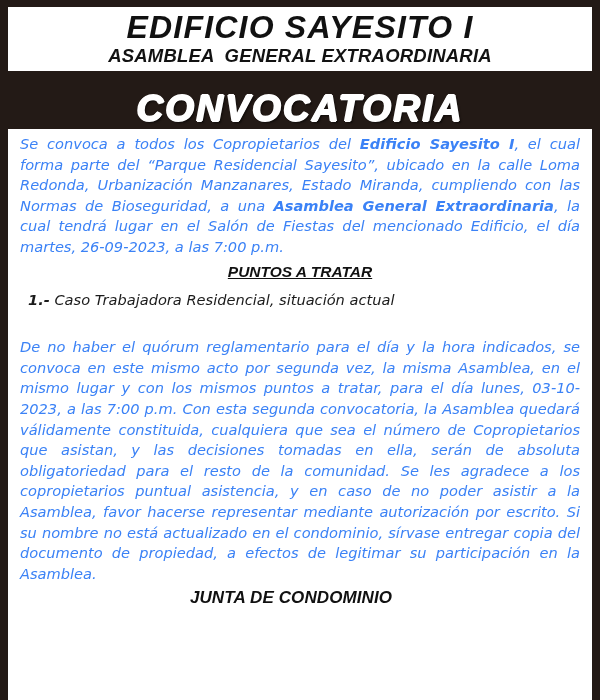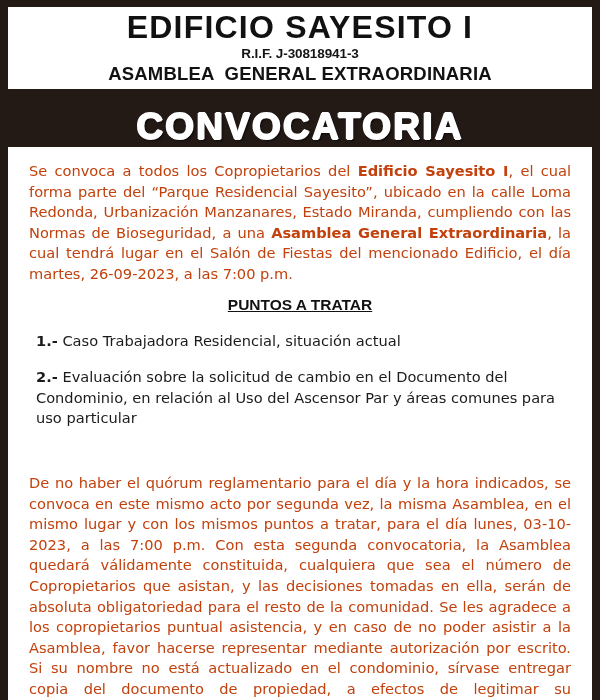--- a/index.html
+++ b/index.html
@@ -14,20 +14,21 @@
     font-family: "DejaVu Sans", sans-serif;
   }
 
   #notice {
     position: relative;
     width: 600px;
     height: 700px;
     box-sizing: border-box;
     background: #231a16;
     padding: 5px 6px 5px 6px;
+    font-style: italic;
   }
 
   
   .header-box {
     box-sizing: border-box;
     background: #ffffff;
     border: 2px solid #231a16;
     padding: 3px 0 4px 0;
     text-align: center;
   }
@@ -96,24 +97,24 @@
     border-top: none;
     height: 578px;
     padding: 5px 12px 0 12px;
     overflow: hidden;
   }
 
   .para {
     font-family: "DejaVu Sans", sans-serif;
     font-size: 14.6px;
     line-height: 20.6px;
-    color: #c2410c;
+    color: #3b82f6;
     text-align: justify;
     text-justify: inter-word;
-    margin: 9px;
+    margin: 0;
     hyphens: none;
   }
   .para b { font-weight: bold; }
 
   .section-title {
     font-family: "Liberation Sans", sans-serif;
     font-weight: bold;
     font-size: 15.5px;
     line-height: 21px;
     color: #111111;
@@ -122,21 +123,21 @@
     text-underline-offset: 1px;
     margin: 3px 0 0 0;
   }
 
   .point {
     font-family: "DejaVu Sans", sans-serif;
     font-size: 14.6px;
     line-height: 20.6px;
     color: #1b1b1b;
     text-align: left;
-    margin: 16px;
+    margin: 8px;
   }
   .point .num { font-weight: bold; }
 
   .gap { height: 19px; }
 
   .signature {
     font-family: "Liberation Sans", sans-serif;
     font-weight: bold;
     font-size: 17px;
     line-height: 20px;
@@ -153,37 +154,35 @@
   }
   .sign-spacer { width: 18px; }
 </style>
 </head>
 <body>
 
 <div id="notice">
 
   <div class="header-box">
     <div class="title-main">EDIFICIO SAYESITO I</div>
-    <div class="title-rif">R.I.F. J-30818941-3</div>
     <div class="title-sub">ASAMBLEA  GENERAL EXTRAORDINARIA</div>
   </div>
 
   <div class="banner">
     <div class="banner-text">CONVOCATORIA</div>
   </div>
 
   <div class="body-box">
 
     <p class="para"><span>Se convoca  a todos los Copropietarios del </span><b>Edificio Sayesito I</b><span>, el cual forma parte del “Parque Residencial Sayesito”, ubicado en la calle Loma Redonda, Urbanización Manzanares, Estado Miranda, cumpliendo con las Normas de Bioseguridad, a una </span><b>Asamblea General Extraordinaria</b><span>, la cual tendrá lugar en el Salón de Fiestas del mencionado Edificio, el día martes, 26-09-2023, a las 7:00 p.m.</span></p>
 
     <div class="section-title">PUNTOS A TRATAR</div>
 
     <p class="point"><span class="num">1.-</span><span> Caso Trabajadora Residencial, situación actual</span></p>
 
-    <p class="point"><span class="num">2.-</span><span> Evaluación sobre la solicitud de cambio en el Documento del Condominio, en relación al Uso del Ascensor Par y áreas comunes para uso particular</span></p>
 
 
     <div class="gap"></div>
 
     <p class="para">De no haber el quórum reglamentario para el día y la hora indicados, se convoca en este mismo acto por segunda vez, la misma Asamblea, en el mismo lugar y con los mismos puntos a tratar, para el día lunes, 03-10-2023, a las 7:00 p.m. Con esta segunda convocatoria, la Asamblea quedará válidamente constituida, cualquiera que sea el número de Copropietarios que asistan, y las decisiones tomadas en ella, serán de absoluta obligatoriedad para el resto de la comunidad.  Se les agradece a los copropietarios puntual asistencia, y en caso de no poder asistir a la Asamblea, favor hacerse representar mediante autorización por escrito. Si su nombre no está actualizado en el condominio, sírvase entregar copia del documento de propiedad, a efectos de legitimar su participación en la Asamblea.</p>
 
     <div class="sign-row">
       <div class="signature">JUNTA DE CONDOMINIO</div>
       <div class="sign-spacer"></div>
 

